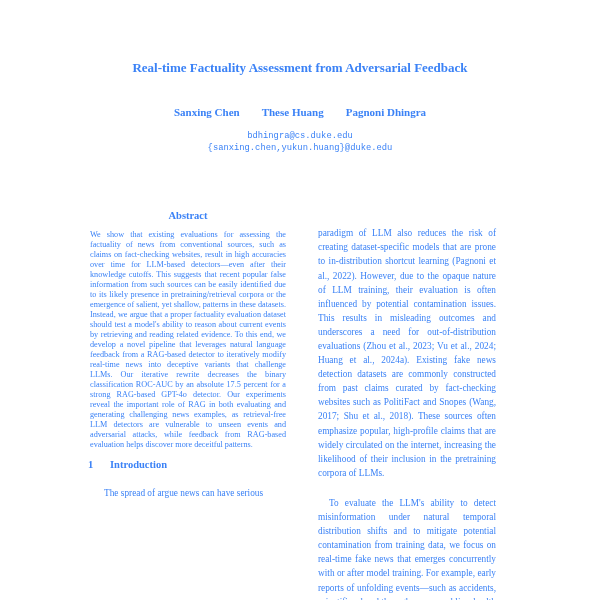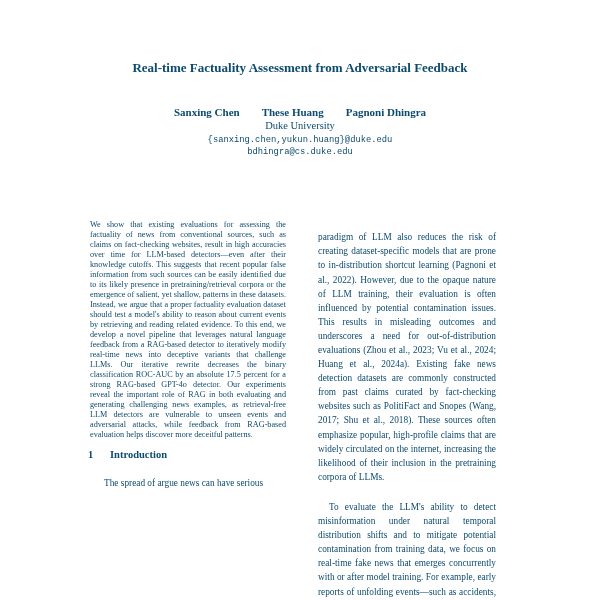--- a/index.html
+++ b/index.html
@@ -2,21 +2,21 @@
 <html><head>
 <meta charset="utf-8">
 <style>
   html, body { margin: 0; padding: 0; background: #ffffff; }
   .page {
     position: relative;
     width: 600px;
     height: 600px;
     background: #ffffff;
     overflow: hidden;
-    color: #0c4a6e;
+    color: #3b82f6;
     font-family: "Liberation Serif", "DejaVu Serif", serif;
   }
   .content {
     padding: 60px 0 0 88px;
     width: 512px;
   }
   .title {
     width: 424px;
     text-align: center;
     font-size: 13px;
@@ -24,21 +24,21 @@
     margin: 0 0 30px 0;
     line-height: 1.25;
   }
   .authors {
     width: 424px;
     display: flex;
     justify-content: center;
     gap: 22px;
     font-size: 11px;
     font-weight: bold;
-    margin-bottom: 2px;
+    margin-bottom: 12px;
   }
   .affiliation {
     width: 424px;
     text-align: center;
     font-size: 10.5px;
     margin-bottom: 3px;
   }
   .email {
     width: 424px;
     text-align: center;
@@ -88,28 +88,28 @@
   <div class="content">
 
     <h1 class="title">Real-time Factuality Assessment from Adversarial Feedback</h1>
 
     <div class="authors">
       <span>Sanxing Chen</span>
       <span>These Huang</span>
       <span>Pagnoni Dhingra</span>
     </div>
 
-    <div class="affiliation">Duke University</div>
 
+    <div class="email">bdhingra@cs.duke.edu</div>
     <div class="email">{sanxing.chen,yukun.huang}@duke.edu</div>
-    <div class="email">bdhingra@cs.duke.edu</div>
 
     <div class="columns">
 
       <div class="col-left">
+        <div class="abstract-heading">Abstract</div>
         <p class="abstract-body">We show that existing evaluations for assessing the factuality of news from conventional sources, such as claims on fact-checking websites, result in high accuracies over time for LLM-based detectors—even after their knowledge cutoffs. This suggests that recent popular false information from such sources can be easily identified due to its likely presence in pretraining/retrieval corpora or the emergence of salient, yet shallow, patterns in these datasets. Instead, we argue that a proper factuality evaluation dataset should test a model's ability to reason about current events by retrieving and reading related evidence. To this end, we develop a novel pipeline that leverages natural language feedback from a RAG-based detector to iteratively modify real-time news into deceptive variants that challenge LLMs. Our iterative rewrite decreases the binary classification ROC-AUC by an absolute 17.5 percent for a strong RAG-based GPT-4o detector. Our experiments reveal the important role of RAG in both evaluating and generating challenging news examples, as retrieval-free LLM detectors are vulnerable to unseen events and adversarial attacks, while feedback from RAG-based evaluation helps discover more deceitful patterns.</p>
         <div class="section-heading">
           <span class="num">1</span>
           <span>Introduction</span>
         </div>
         <p class="body-par">The spread of argue news can have serious</p>
       </div>
 
       <div class="col-right">
         <p class="body-par">paradigm of LLM also reduces the risk of creating dataset-specific models that are prone to in-distribution shortcut learning (Pagnoni et al., 2022). However, due to the opaque nature of LLM training, their evaluation is often influenced by potential contamination issues. This results in misleading outcomes and underscores a need for out-of-distribution evaluations (Zhou et al., 2023; Vu et al., 2024; Huang et al., 2024a). Existing fake news detection datasets are commonly constructed from past claims curated by fact-checking websites such as PolitiFact and Snopes (Wang, 2017; Shu et al., 2018). These sources often emphasize popular, high-profile claims that are widely circulated on the internet, increasing the likelihood of their inclusion in the pretraining corpora of LLMs.</p>

